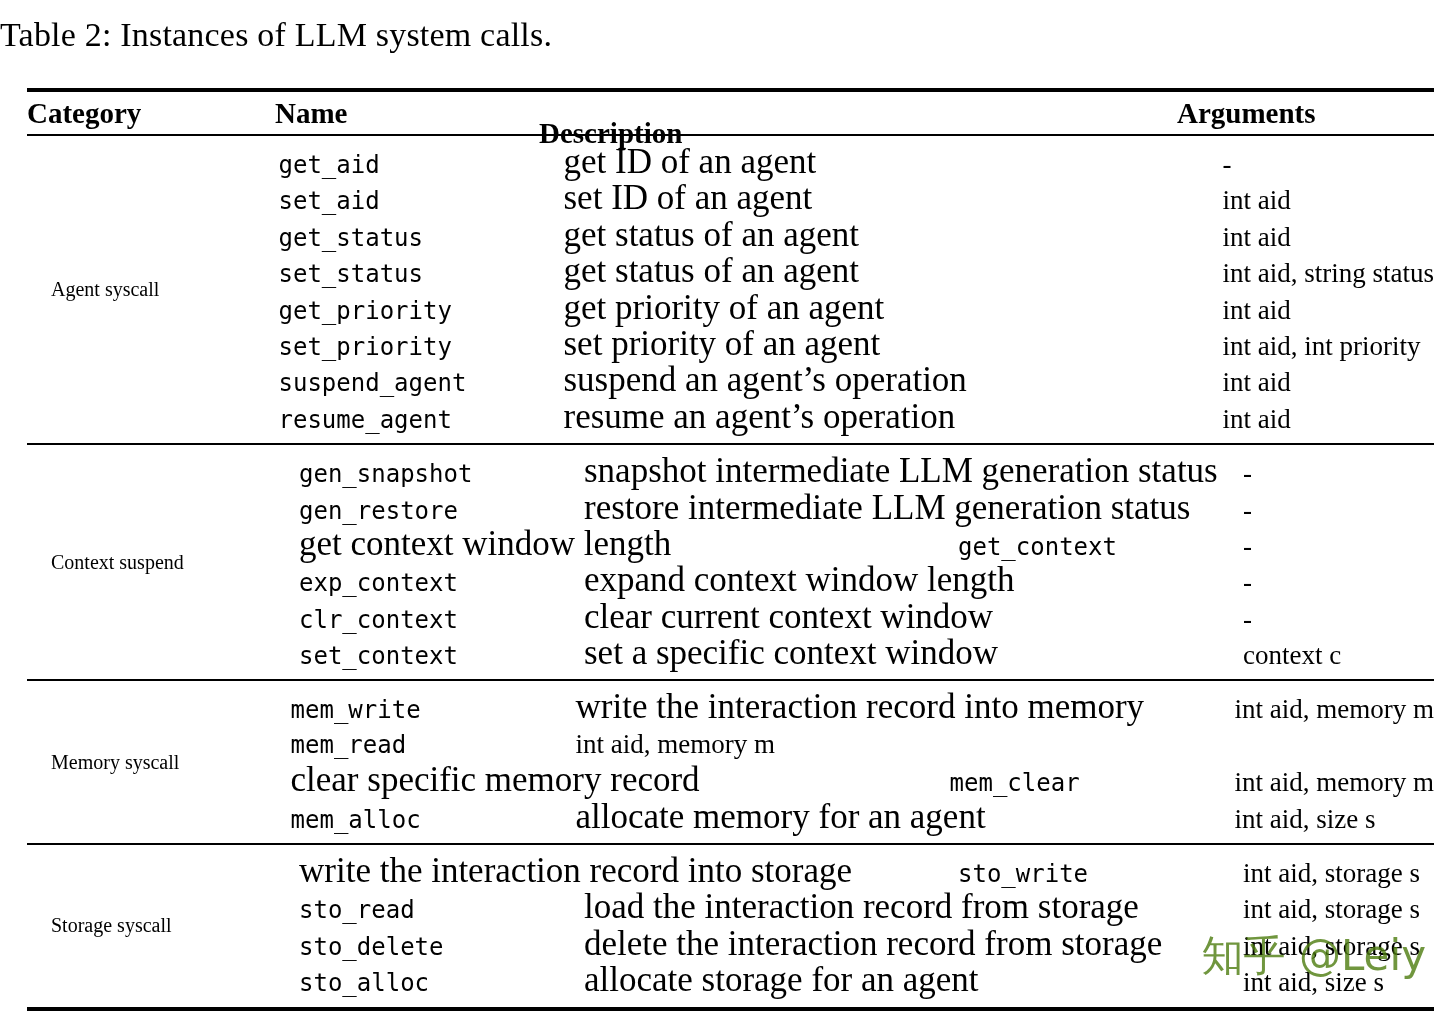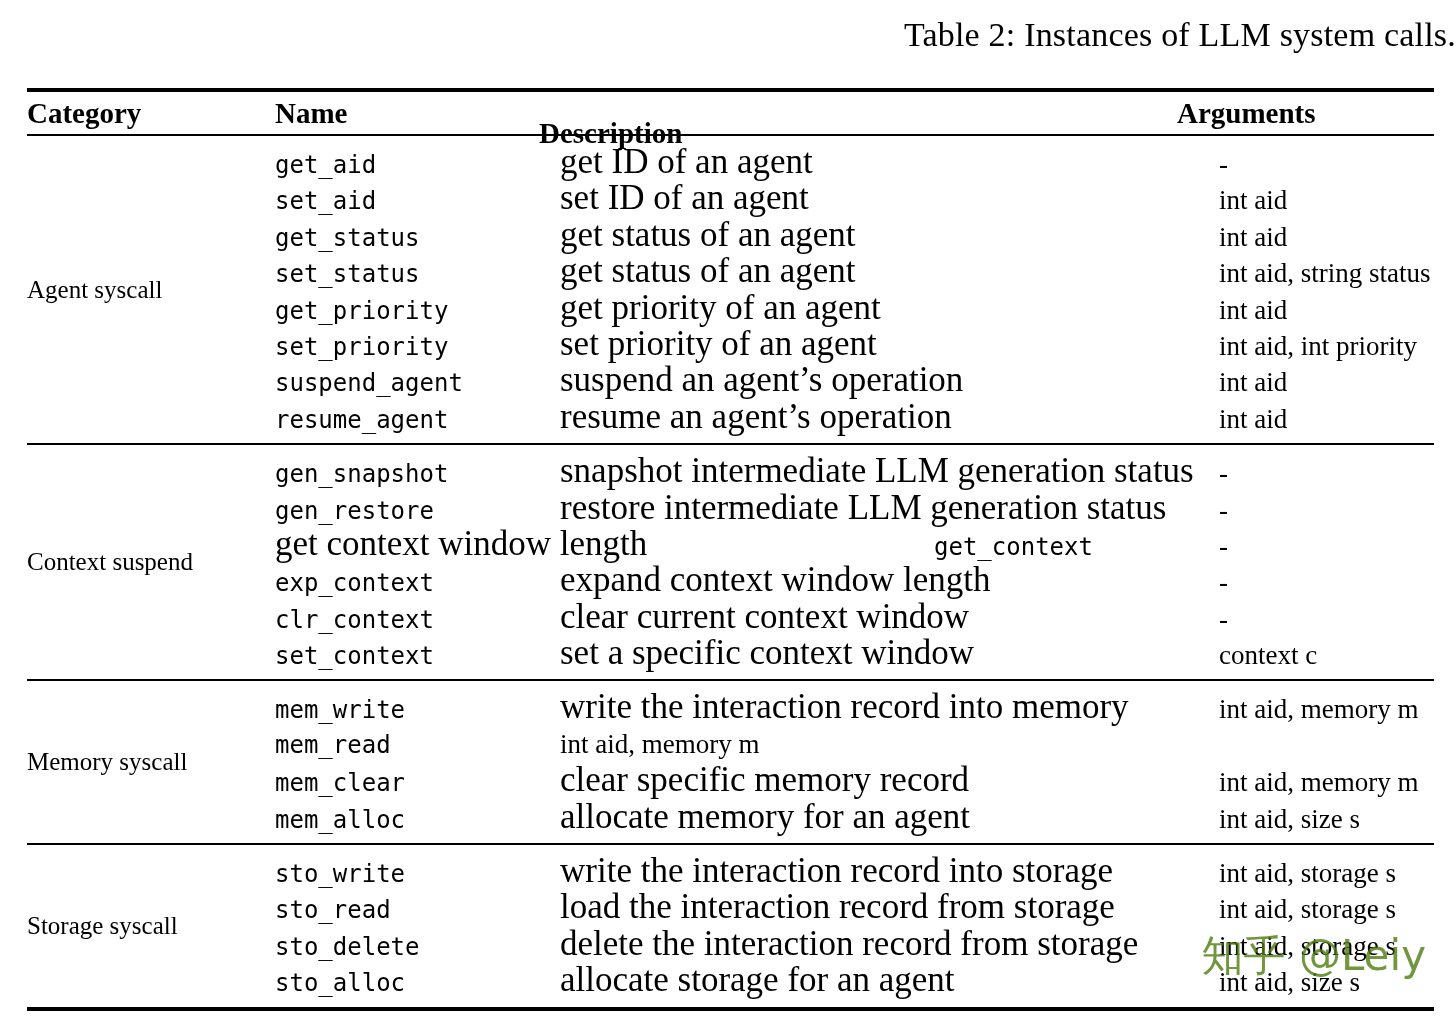--- a/index.html
+++ b/index.html
@@ -8,21 +8,21 @@
     background: #ffffff;
     color: #000000;
     font-family: "Liberation Serif", serif;
     position: relative;
     overflow: hidden;
   }
   .page { position: absolute; inset: 0; }
   .caption {
     position: absolute;
     top: 16px; left: 0; width: 100%;
-    text-align: right;
+    text-align: left;
     font-size: 34px;
     letter-spacing: 0.2px;
   }
   .table {
     position: absolute;
     left: 27px; top: 88px;
     width: 1407px;
   }
   .rule { width: 100%; background: #000; height: 2px; }
   .rule.thick { height: 4px; }
@@ -35,21 +35,22 @@
   }
   .h-cat  { width: 248px; }
   .h-name { width: 264px; }
   .h-desc { width: 638px; margin-top: 40px; }
   .h-args { flex: 1; }
   .section { display: flex; padding: 8px 0; }
   .cat {
     width: 248px;
     display: flex;
     align-items: center;
-    font-size: 25px;
+    font-size: 20px;
+    margin-left: 24px;
   }
   .rows { flex: 1; }
   .row {
     display: flex;
     align-items: baseline;
     height: 36.4px;
     line-height: 36.4px;
     gap: 21px;
   }
   .cell { white-space: nowrap; }
@@ -184,40 +185,40 @@
         <div class="row">
           <div class="cell name">mem_write</div>
           <div class="cell desc">write the interaction record into memory</div>
           <div class="cell args">int aid, memory m</div>
         </div>
         <div class="row">
           <div class="cell name">mem_read</div>
           <div class="cell args">int aid, memory m</div>
         </div>
         <div class="row">
+          <div class="cell desc">clear specific memory record</div>
           <div class="cell name">mem_clear</div>
-          <div class="cell desc">clear specific memory record</div>
           <div class="cell args">int aid, memory m</div>
         </div>
         <div class="row">
           <div class="cell name">mem_alloc</div>
           <div class="cell desc">allocate memory for an agent</div>
           <div class="cell args">int aid, size s</div>
         </div>
       </div>
     </div>
 
     <div class="rule"></div>
 
     <div class="section">
       <div class="cat">Storage syscall</div>
       <div class="rows">
         <div class="row">
+          <div class="cell desc">write the interaction record into storage</div>
           <div class="cell name">sto_write</div>
-          <div class="cell desc">write the interaction record into storage</div>
           <div class="cell args">int aid, storage s</div>
         </div>
         <div class="row">
           <div class="cell name">sto_read</div>
           <div class="cell desc">load the interaction record from storage</div>
           <div class="cell args">int aid, storage s</div>
         </div>
         <div class="row">
           <div class="cell name">sto_delete</div>
           <div class="cell desc">delete the interaction record from storage</div>

